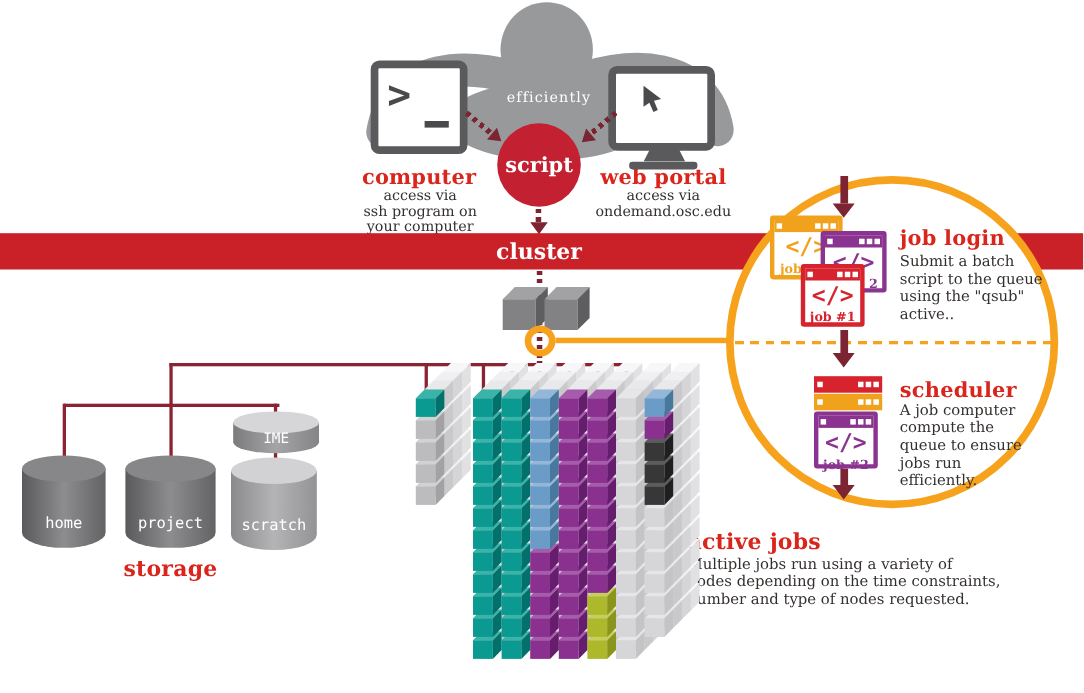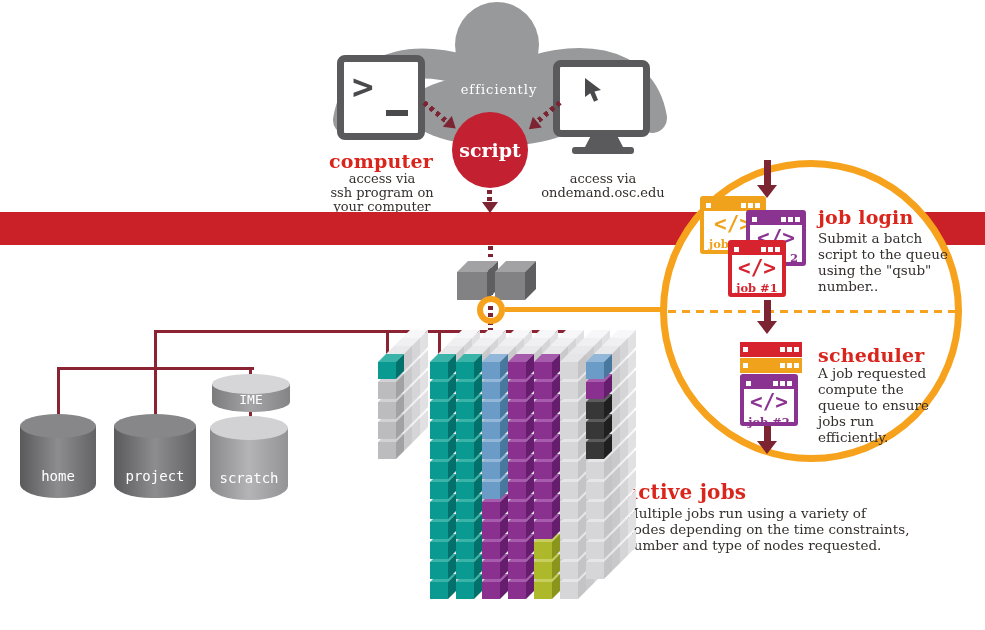--- a/index.html
+++ b/index.html
@@ -93,33 +93,35 @@
   <div class="abs ctr small-txt" style="left:322px;top:172px;width:120px;">access via</div>
   <div class="abs ctr small-txt" style="left:322px;top:186px;width:120px;">ssh program on</div>
   <div class="abs ctr small-txt" style="left:322px;top:200px;width:120px;">your computer</div>
 
   <div class="abs devbox" style="left:553px;top:60px;width:97px;height:77px;"></div>
   <svg class="abs" width="20" height="26" viewBox="0 0 20 26" style="left:584px;top:78px;z-index:2;">
     <path d="M1,0 L17,12 L10.5,13.5 L14,22 L10,23.8 L6.3,15.3 L1,19 Z" fill="#4a4a4c"></path>
   </svg>
   <div class="abs" id="monitor-neck"></div>
   <div class="abs" id="monitor-base"></div>
+  <div class="abs ctr title" style="left:545px;top:150px;width:116px;">web portal</div>
   <div class="abs ctr small-txt" style="left:530px;top:172px;width:146px;">access via</div>
   <div class="abs ctr small-txt" style="left:530px;top:186px;width:146px;">ondemand.osc.edu</div>
 
   <div class="abs hdash" style="left:424px;top:100px;width:30px;transform:rotate(40deg);"></div>
   <div class="abs hdash" style="left:560px;top:100px;width:30px;transform:rotate(140deg);"></div>
 
   <div class="abs" id="login">
       <span>script</span>
     </div>
   <div class="abs vdash" style="left:487px;top:190px;height:13px;"></div>
   <div class="abs tri-down" style="left:482px;top:202px;"></div>
 
   <div class="abs" id="band"></div>
+  <div class="abs ctr" id="band-label">cluster</div>
 
   <div class="abs vdash" style="left:488px;top:246px;height:84px;z-index:0;"></div>
 
   <div class="abs mline" style="left:154px;top:330px;width:417px;height:3px;"></div>
   <div class="abs mline" style="left:154px;top:330px;width:3px;height:96px;"></div>
   <div class="abs mline" style="left:58px;top:367px;width:196px;height:3px;"></div>
   <div class="abs mline" style="left:57px;top:367px;width:3px;height:60px;"></div>
   <div class="abs mline" style="left:249px;top:367px;width:3px;height:21px;"></div>
   <div class="abs mline" style="left:249px;top:408px;width:3px;height:14px;"></div>
   <div class="abs mline" style="left:386px;top:330px;width:3px;height:38px;"></div>
@@ -145,20 +147,21 @@
   <div class="abs ctr cyl-label" style="left:114px;top:468px;width:82px;">project</div>
 
   <div class="abs cyl-body" style="left:210px;top:428px;width:78px;height:72px;background:linear-gradient(90deg,#8a8a8c,#b4b4b6 50%,#939395);"></div>
   <div class="abs cyl-top" style="left:210px;top:416px;width:78px;height:24px;background:#d2d2d4;"></div>
   <div class="abs ctr cyl-label" style="left:210px;top:470px;width:78px;">scratch</div>
 
   <div class="abs cyl-body" style="left:212px;top:384px;width:78px;height:28px;background:linear-gradient(90deg,#7b7b7d,#a5a5a7 50%,#848486);border-radius:0 0 39px 39px / 0 0 10px 10px;"></div>
   <div class="abs cyl-top" style="left:212px;top:374px;width:78px;height:20px;background:#d6d6d8;"></div>
   <div class="abs ctr cyl-label" style="left:212px;top:392px;width:78px;font-size:13px;">IME</div>
 
+  <div class="abs ctr title" style="left:95px;top:505px;width:120px;font-size:20px;">storage</div>
 
   <div class="abs" id="cubes">
       <div style="position: absolute; left: 402px; top: 418px; width: 18px; height: 17px; background: rgb(236, 237, 238);">
         <div style="position: absolute; left: 0px; top: -8px; width: 18px; height: 8px; background: rgb(247, 247, 249); transform: skewX(-45deg); transform-origin: 0px 100%;"></div>
         <div style="position: absolute; left: 18px; top: 0px; width: 8px; height: 17px; background: rgb(225, 225, 227); transform: skewY(-45deg); transform-origin: 0px 0px;"></div>
       </div>
       <div style="position: absolute; left: 402px; top: 398px; width: 18px; height: 17px; background: rgb(236, 237, 238);">
         <div style="position: absolute; left: 0px; top: -8px; width: 18px; height: 8px; background: rgb(247, 247, 249); transform: skewX(-45deg); transform-origin: 0px 100%;"></div>
         <div style="position: absolute; left: 18px; top: 0px; width: 8px; height: 17px; background: rgb(225, 225, 227); transform: skewY(-45deg); transform-origin: 0px 0px;"></div>
       </div>
@@ -1613,21 +1616,21 @@
         </span>
       </div>
     <div class="jw-glyph">&lt;/&gt;</div>
     <div class="jw-label">job #1</div>
   </div>
 
   <div class="abs title z4" style="left:818px;top:206px;">job login</div>
   <div class="abs body-txt z4" style="left:818px;top:230px;">Submit a batch</div>
   <div class="abs body-txt z4" style="left:818px;top:246px;">script to the queue</div>
   <div class="abs body-txt z4" style="left:818px;top:262px;">using the "qsub"</div>
-  <div class="abs body-txt z4" style="left:818px;top:278px;">number..</div>
+  <div class="abs body-txt z4" style="left:818px;top:278px;">active..</div>
 
   <div class="sched-bar" style="left:740px;top:342px;background:#d6232e;">
       <span class="jw-sq"></span>
       <span class="jw-dots">
         <span class="jw-sq"></span>
         <span class="jw-sq"></span>
         <span class="jw-sq"></span>
       </span>
     </div>
   <div class="sched-bar" style="left:740px;top:358px;background:#f0a21c;">
@@ -1645,21 +1648,21 @@
           <span class="jw-sq"></span>
           <span class="jw-sq"></span>
           <span class="jw-sq"></span>
         </span>
       </div>
     <div class="jw-glyph">&lt;/&gt;</div>
     <div class="jw-label">job #2</div>
   </div>
 
   <div class="abs title z4" style="left:818px;top:344px;">scheduler</div>
-  <div class="abs body-txt z4" style="left:818px;top:365px;">A job requested</div>
+  <div class="abs body-txt z4" style="left:818px;top:365px;">A job computer</div>
   <div class="abs body-txt z4" style="left:818px;top:381px;">compute the</div>
   <div class="abs body-txt z4" style="left:818px;top:397px;">queue to ensure</div>
   <div class="abs body-txt z4" style="left:818px;top:413px;">jobs run</div>
   <div class="abs body-txt z4" style="left:818px;top:429px;">efficiently.</div>
 
   <div class="abs title" style="left:625px;top:480px;font-size:20px;">active jobs</div>
   <div class="abs body-txt" style="left:625px;top:505px;">Multiple jobs run using a variety of</div>
   <div class="abs body-txt" style="left:625px;top:521px;">nodes depending on the time constraints,</div>
   <div class="abs body-txt" style="left:625px;top:537px;">number and type of nodes requested.</div>
 

